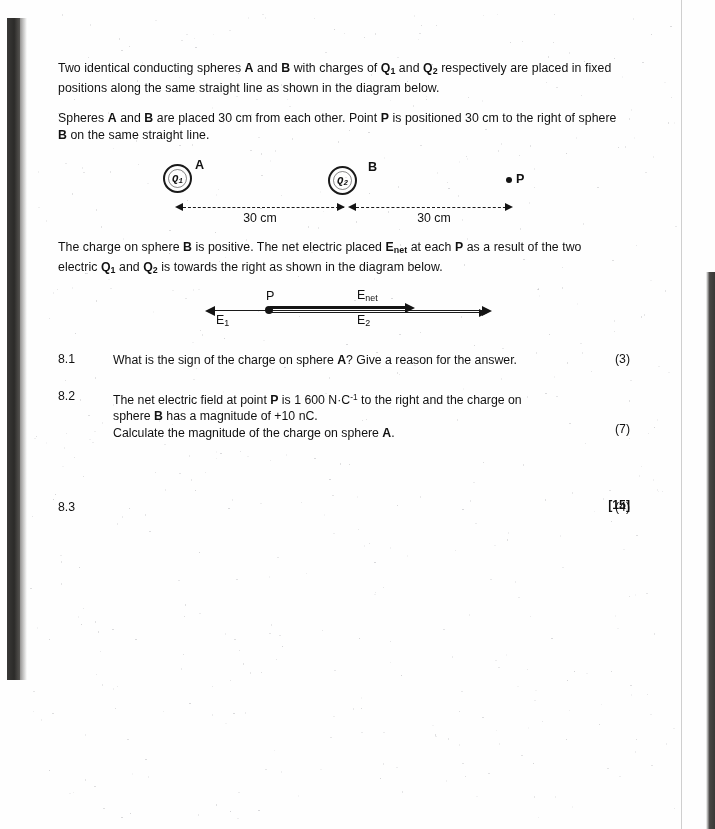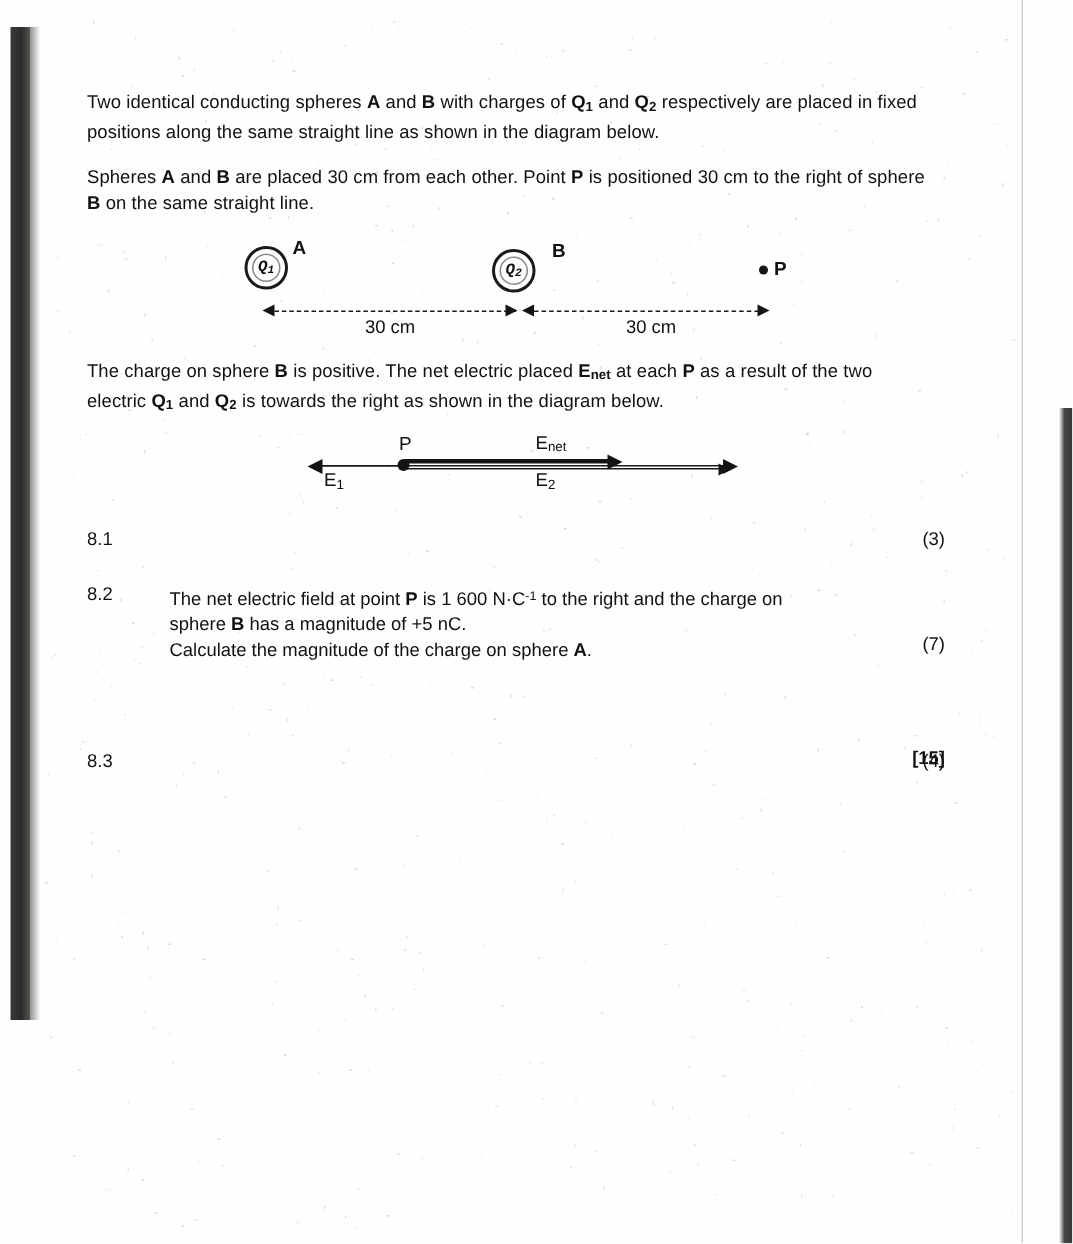--- a/index.html
+++ b/index.html
@@ -803,26 +803,29 @@
     </div>
 
     <div class="vecline thin" style="left:270px; top:312px; width:211px;"></div>
     <div class="vhead right small" style="left:479px; top:309px;"></div>
     <div class="veclabel" style="left:357px; top:313px;">
       <span>E</span><sub>2</sub>
     </div>
   </div>
 
   <div class="qnum" style="left:58px; top:352px;">8.1</div>
+  <div class="qbody" style="left:113px; top:352px; width:450px;">
+    <span>What is the sign of the charge on sphere </span><b>A</b><span>?  Give a reason for the answer.</span>
+  </div>
   <div class="marks" style="left:580px; top:352px; width:50px;">(3)</div>
 
   <div class="qnum" style="left:58px; top:389px;">8.2</div>
   <div class="qbody" style="left:113px; top:389px; width:460px;">
     <span>The net electric field at point </span><b>P</b><span> is 1 600 N·C</span><sup>-1</sup><span> to the right and the charge on</span><br>
-    <span>sphere </span><b>B</b><span> has a magnitude of +5 nC.</span><br>
+    <span>sphere </span><b>B</b><span> has a magnitude of +10 nC.</span><br>
     <span>Calculate the magnitude of the charge on sphere </span><b>A</b><span>.</span>
   </div>
   <div class="marks" style="left:580px; top:422px; width:50px;">(7)</div>
 
 
   <div class="qnum" style="left:58px; top:500px;">8.3</div>
   <div class="marks" style="left:580px; top:500px; width:50px;">(4)</div>
 
   <div class="total" style="left:580px; top:498px; width:50px;">[15]</div>
 

